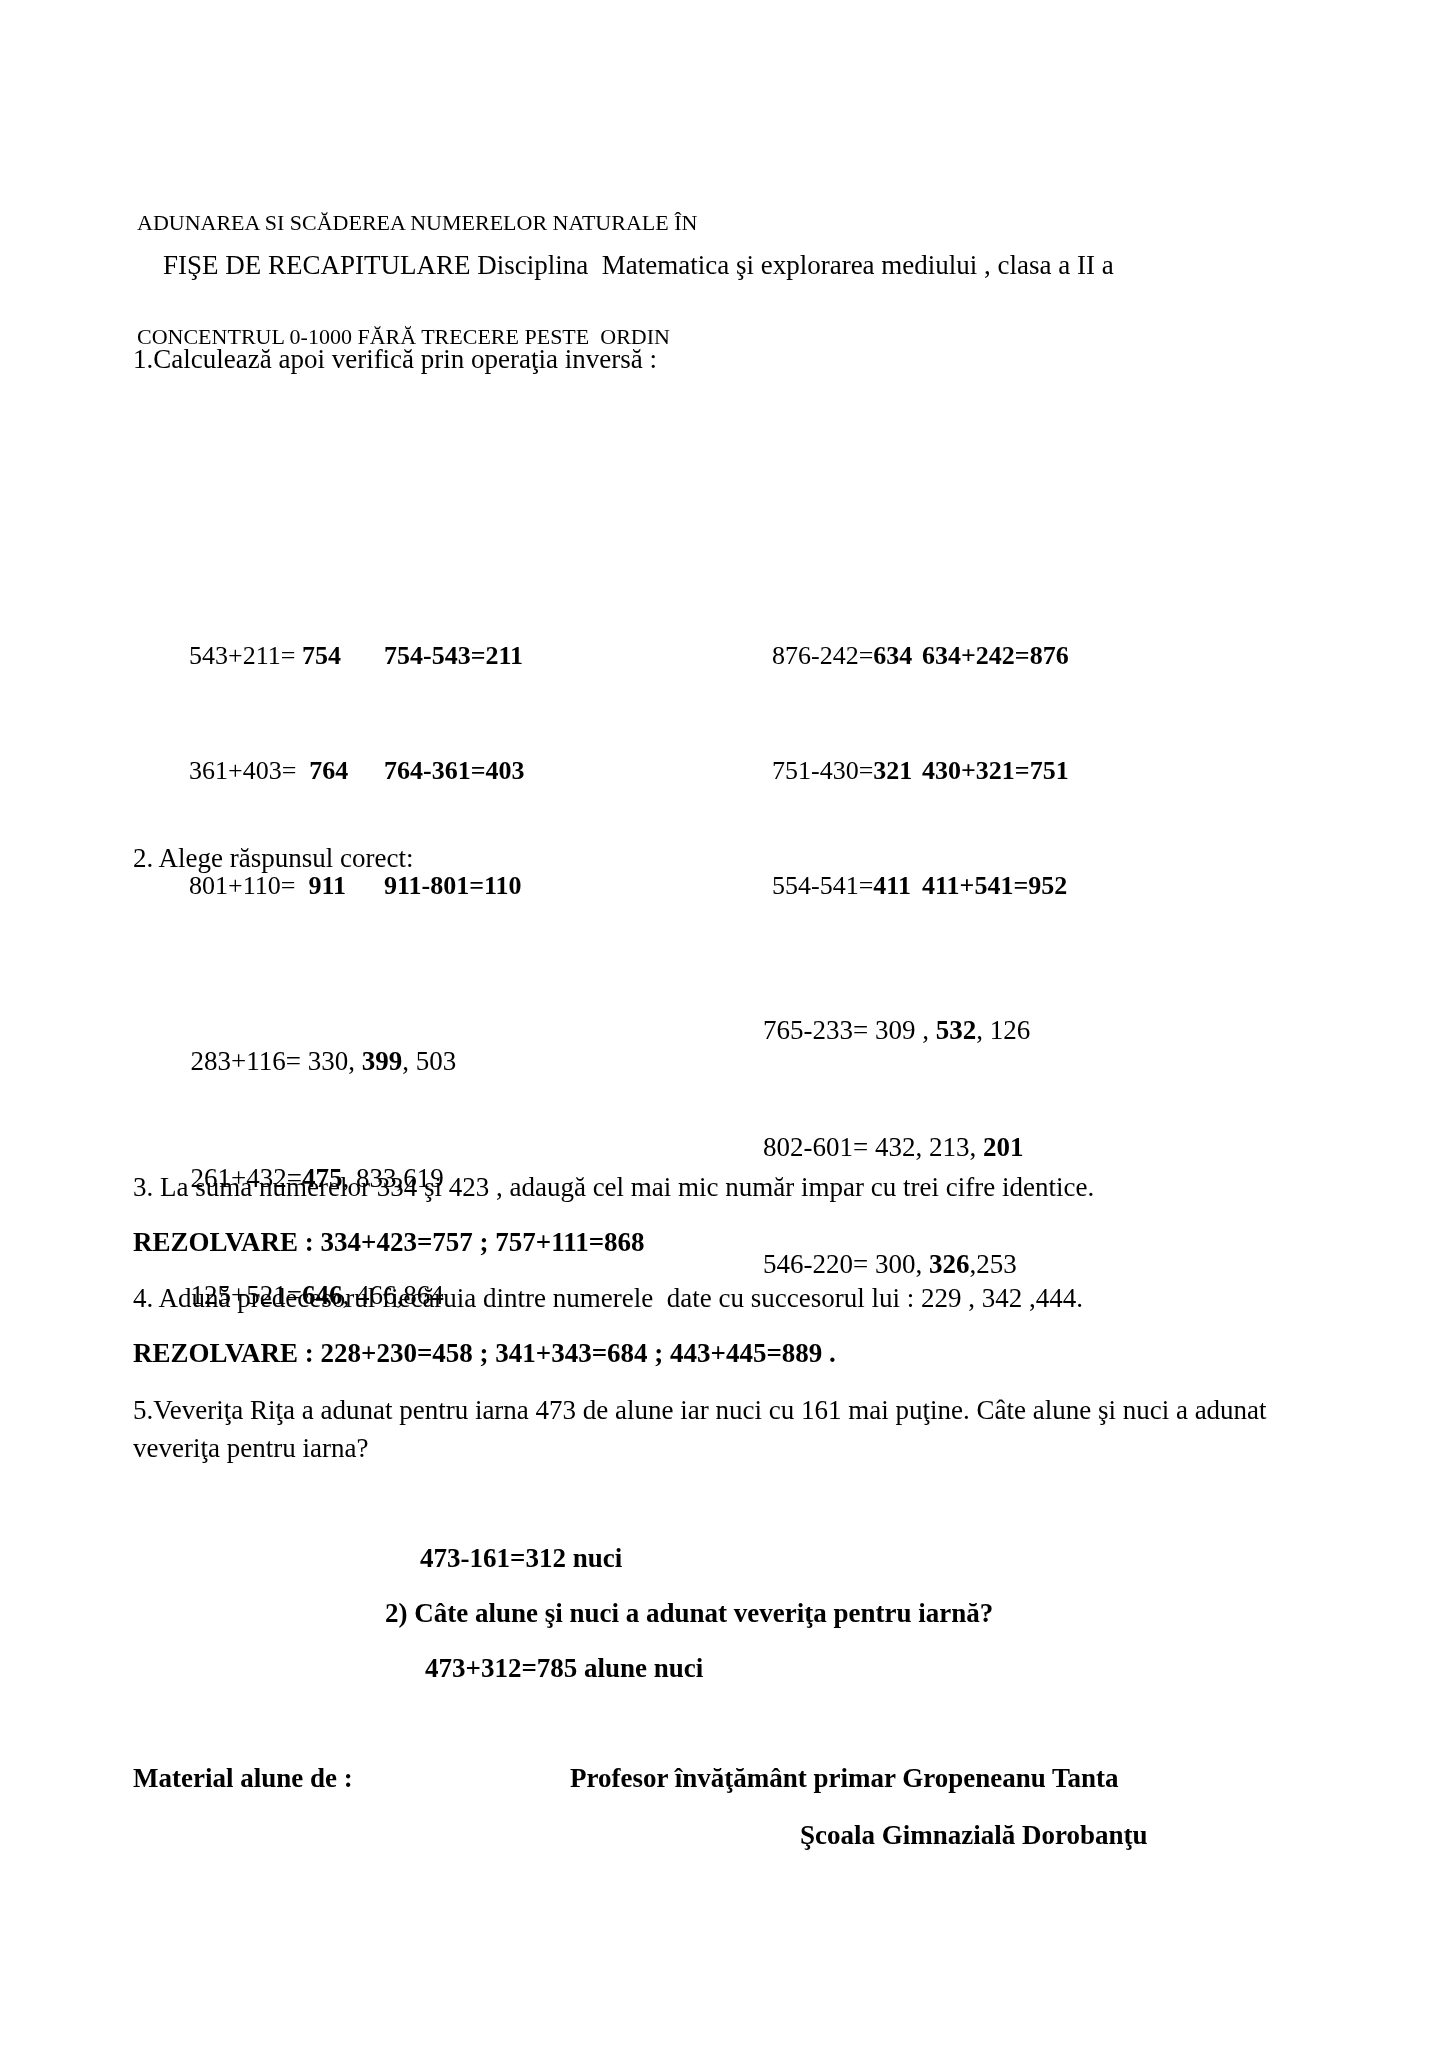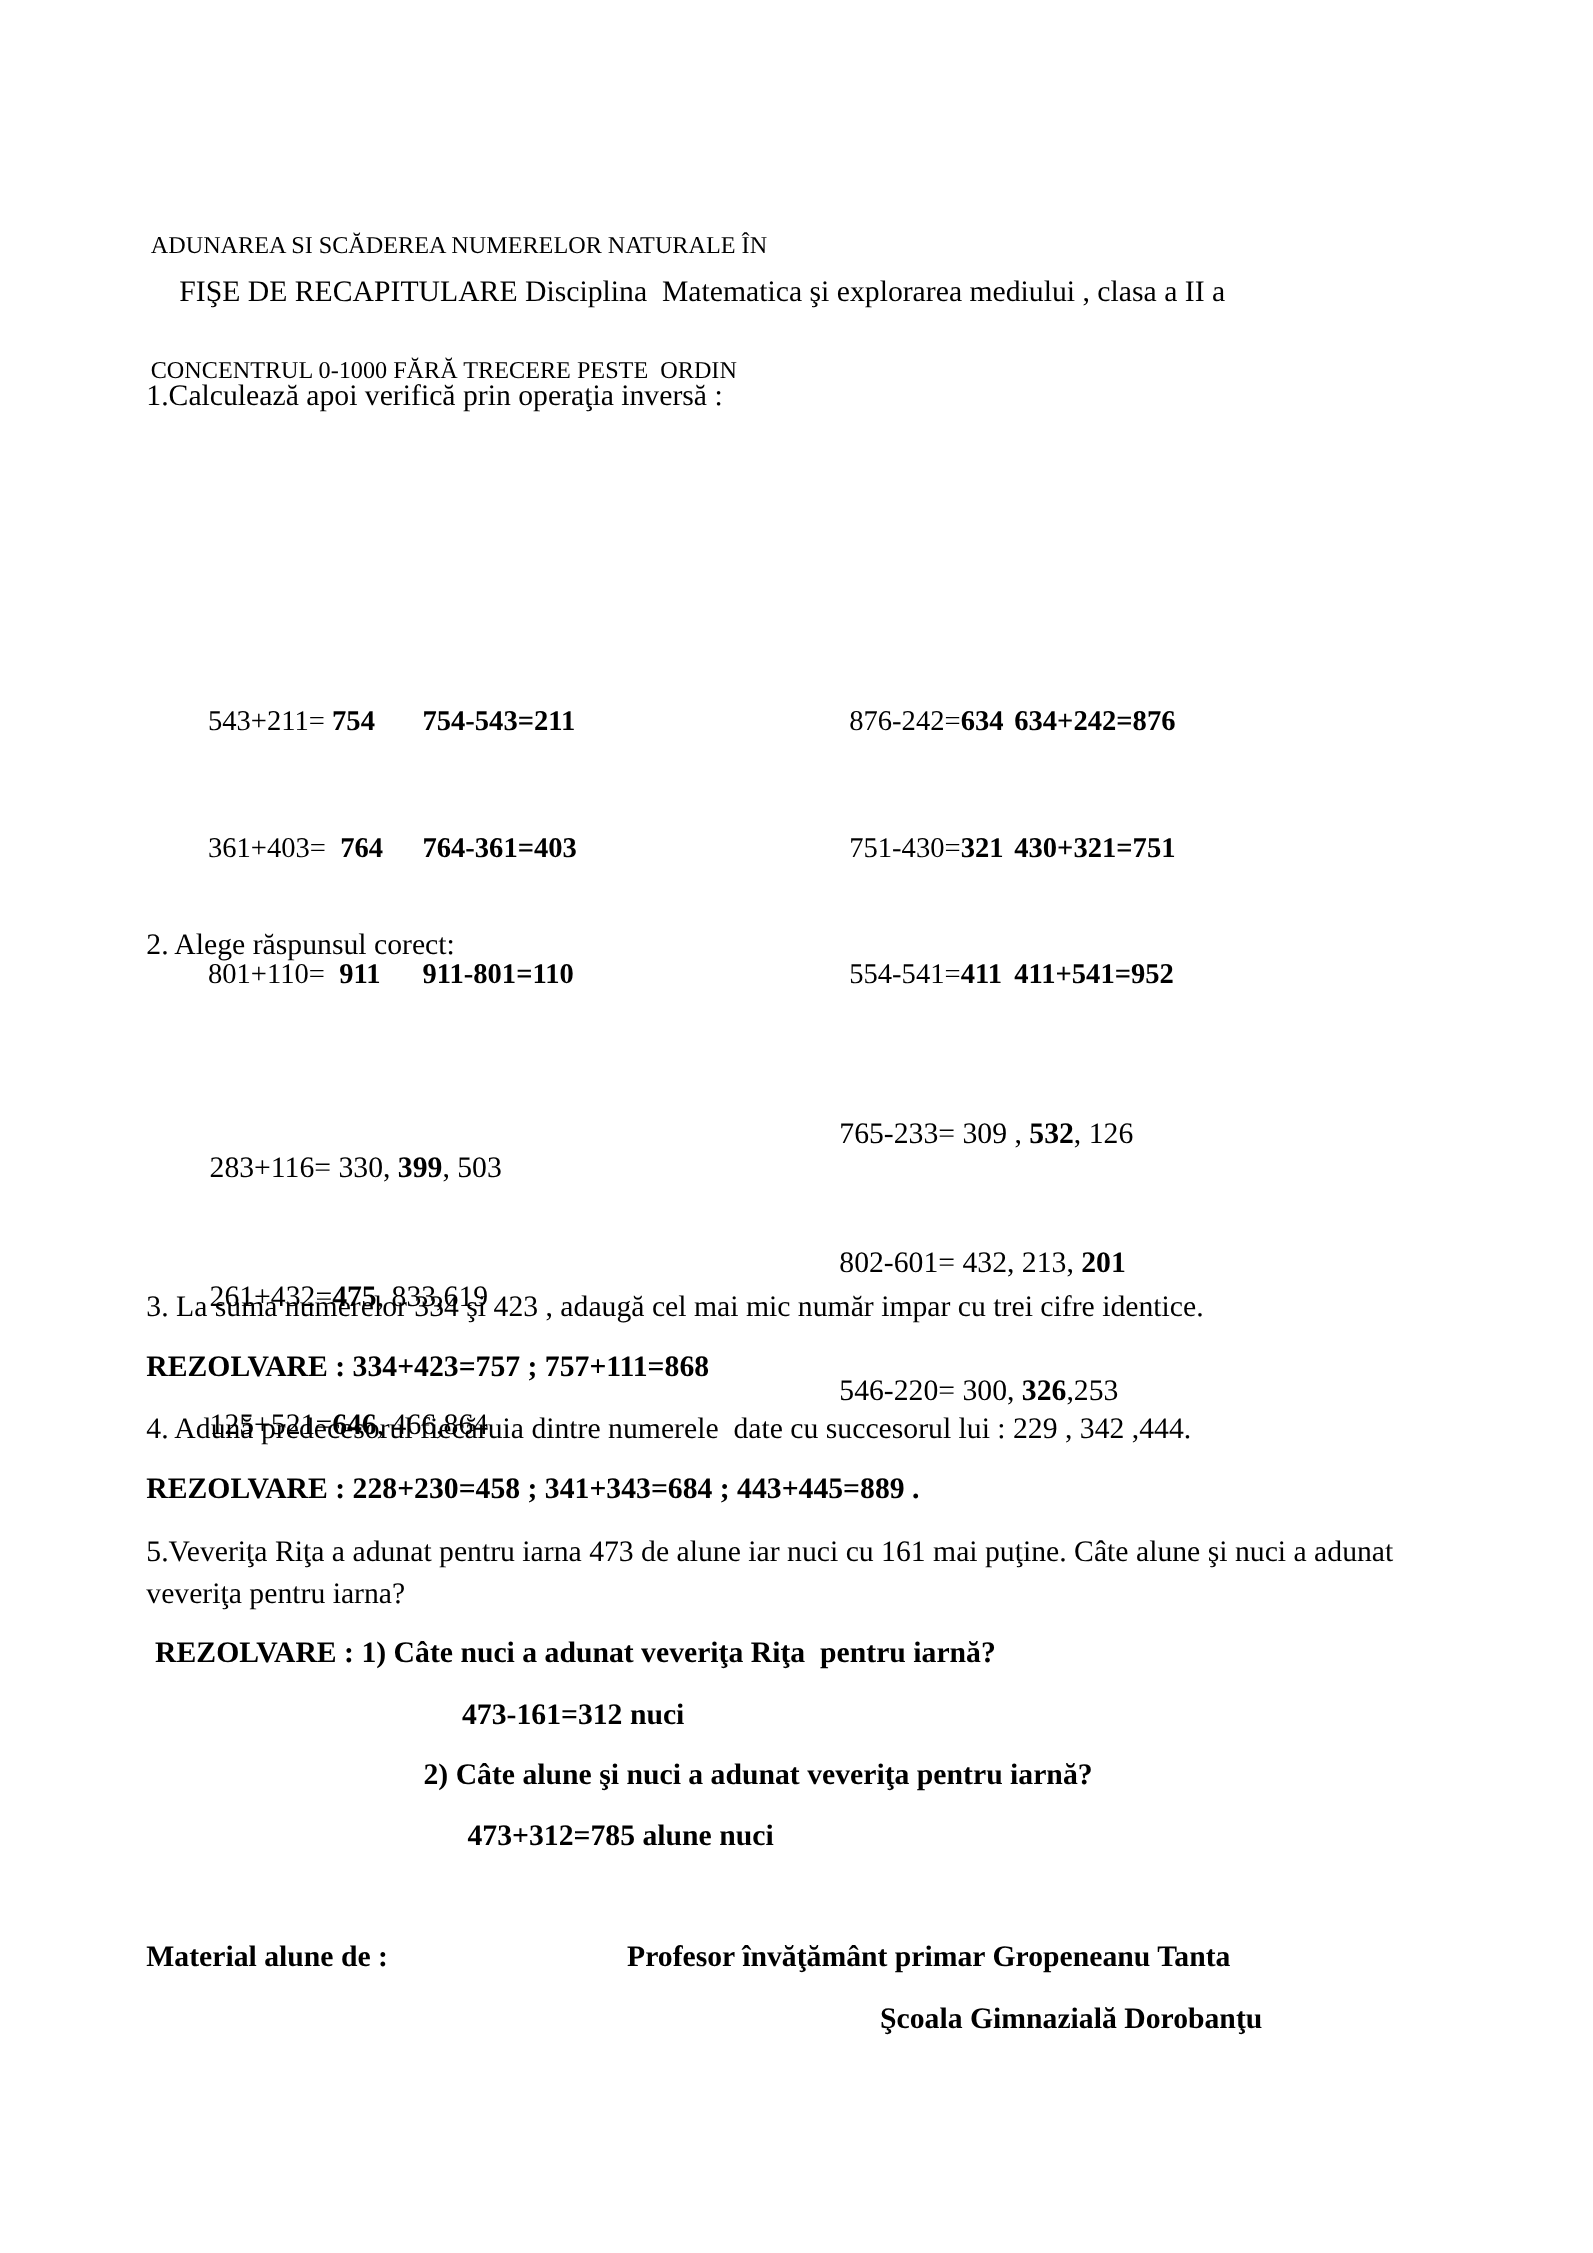--- a/index.html
+++ b/index.html
@@ -70,21 +70,20 @@
     </div>
   </div>
 
   <div class="blk" style="left:133px; top:1172px;">3. La suma numerelor 334 şi 423 , adaugă cel mai mic număr impar cu trei cifre identice.</div>
   <div class="blk b" style="left:133px; top:1227px;">REZOLVARE : 334+423=757 ; 757+111=868</div>
 
   <div class="blk" style="left:133px; top:1283px;">4. Adună predecesorul fiecăruia dintre numerele  date cu succesorul lui : 229 , 342 ,444.</div>
   <div class="blk b" style="left:133px; top:1338px;">REZOLVARE : 228+230=458 ; 341+343=684 ; 443+445=889 .</div>
 
   <div class="blk wrap2" style="left:133px; top:1391px;">5.Veveriţa Riţa a adunat pentru iarna 473 de alune iar nuci cu 161 mai puţine. Câte alune şi nuci a adunat veveriţa pentru iarna?</div>
-  <div class="blk b" style="left:141px; top:1487px;">REZOLVARE : 1) Câte nuci a adunat veveriţa Riţa  pentru iarnă?</div>
   <div class="blk b" style="left:420px; top:1543px;">473-161=312 nuci</div>
   <div class="blk b" style="left:385px; top:1598px;">2) Câte alune şi nuci a adunat veveriţa pentru iarnă?</div>
   <div class="blk b" style="left:425px; top:1653px;">473+312=785 alune nuci</div>
 
   <div class="blk b" style="left:133px; top:1763px;">Material alune de :</div>
   <div class="blk b" style="left:570px; top:1763px;">Profesor învăţământ primar Gropeneanu Tanta</div>
   <div class="blk b" style="left:800px; top:1820px;">Şcoala Gimnazială Dorobanţu</div>
 
 </div>
 

